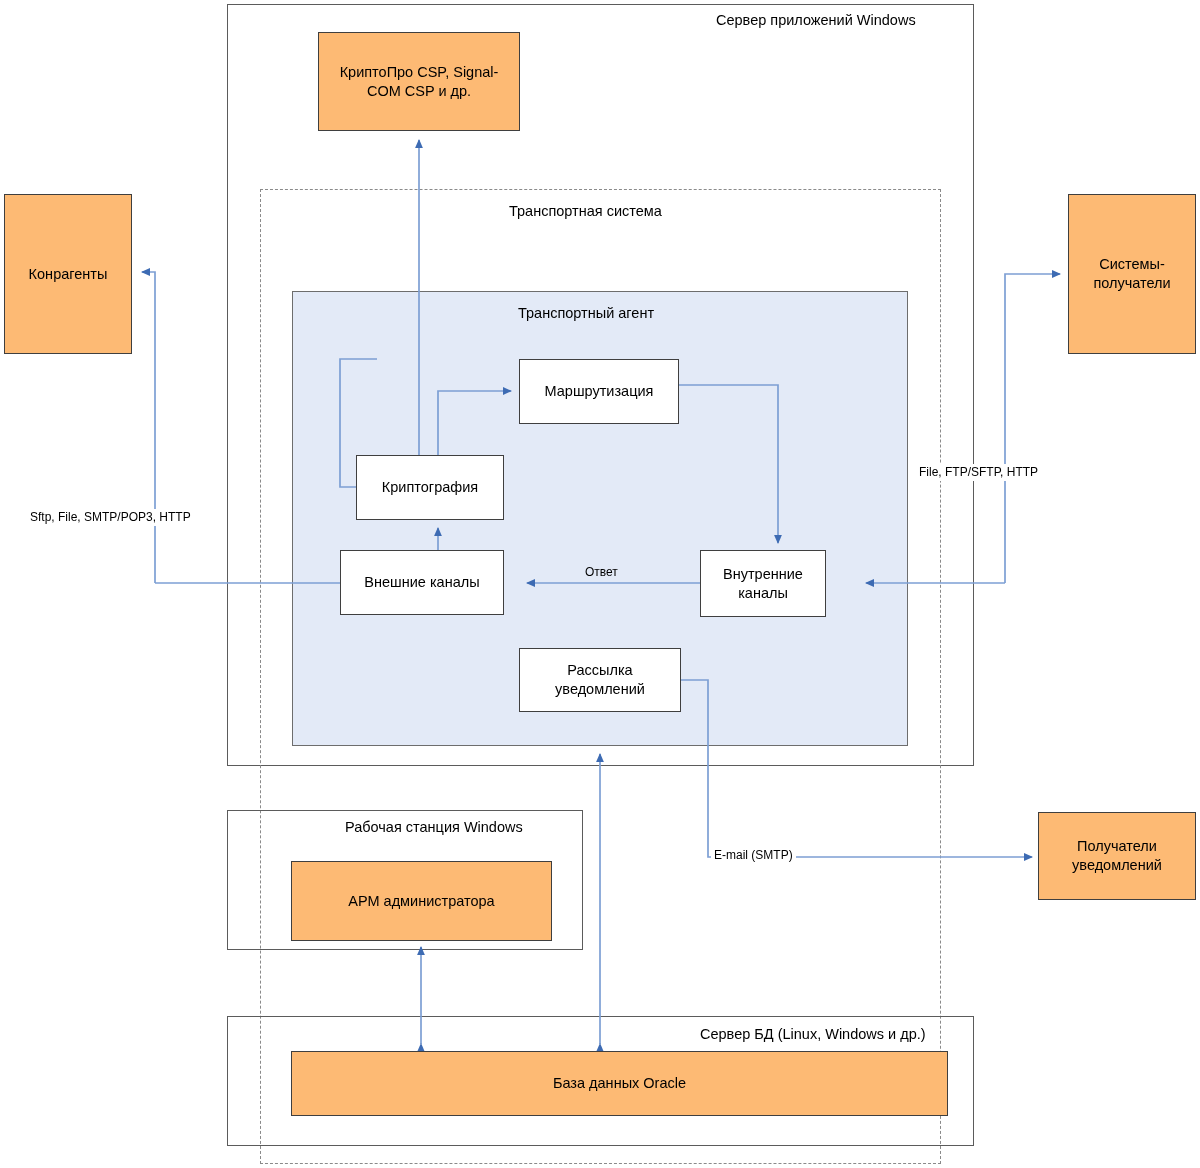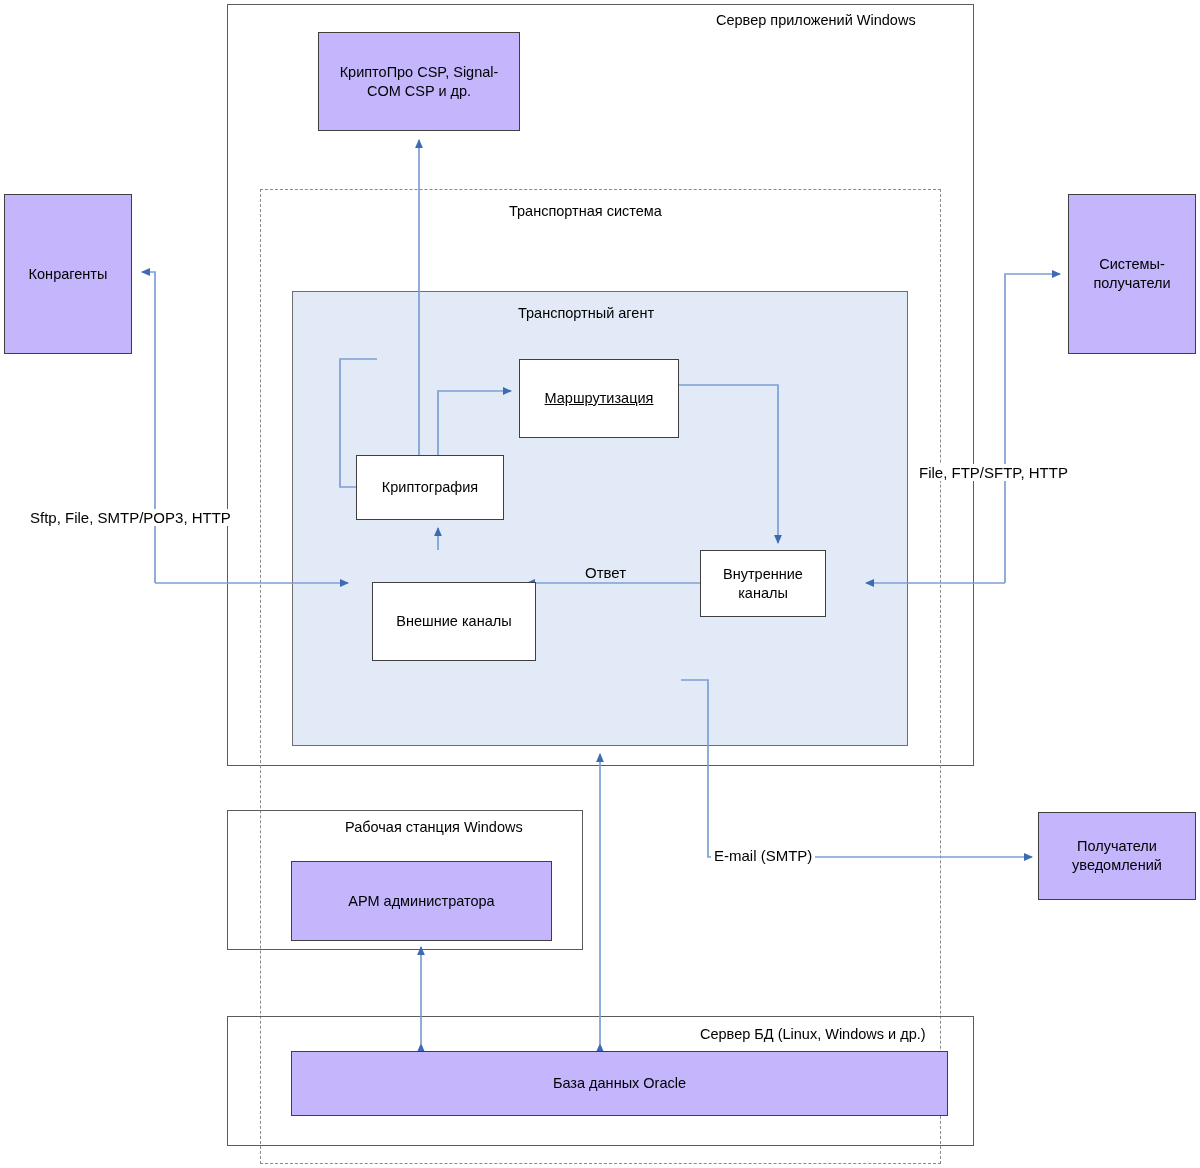--- a/index.html
+++ b/index.html
@@ -7,25 +7,25 @@
   #canvas{position:relative;width:1200px;height:1168px;overflow:hidden;}
   svg#wires{position:absolute;left:0;top:0;width:1200px;height:1168px;pointer-events:none;}
 
   .container{position:absolute;box-sizing:border-box;background:transparent;}
   .c-solid{border:1.4px solid #5b5b5b;}
   .c-dashed{border:1.4px dashed #8a8a8a;}
   .c-title{position:absolute;font-size:14.5px;line-height:17px;white-space:nowrap;}
 
   .node{position:absolute;box-sizing:border-box;display:flex;align-items:center;
         justify-content:center;text-align:center;font-size:14.5px;line-height:19px;
-        border:1.4px solid #3f3f3f;background:#c4b5fd;padding:2px 4px;}
+        border:1.4px solid #3f3f3f;background:#fdba74;padding:2px 4px;}
   .node.plain{background:#ffffff;}
   .agent-box{position:absolute;box-sizing:border-box;background:#e3eaf7;
              border:1.4px solid #6d6d6d;}
-  .edge-label{position:absolute;font-size:15px;line-height:17px;white-space:nowrap;
+  .edge-label{position:absolute;font-size:12px;line-height:17px;white-space:nowrap;
               background:#ffffff;padding:0 3px;}
   .edge-label.on-tint{background:#e3eaf7;}
 </style>
 </head>
 <body>
 
 <div id="canvas">
 
   <div class="container c-solid" style="left:227px;top:4px;width:747px;height:762px;"></div>
   <div class="c-title" style="left:716px;top:12px;">Сервер приложений Windows</div>
@@ -78,28 +78,29 @@
       <path d="M421,1044 L421,947" marker-end="url(#ah)" marker-start="url(#ah-start)"></path>
     </g>
   </svg>
 
   <div class="node" style="left:318px;top:32px;width:202px;height:99px;">КриптоПро CSP, Signal-COM CSP и др.</div>
 
   <div class="node" style="left:4px;top:194px;width:128px;height:160px;">Конрагенты</div>
 
   <div class="node" style="left:1068px;top:194px;width:128px;height:160px;">Системы-получатели</div>
 
-  <div class="node plain" style="left:519px;top:359px;width:160px;height:79px;text-decoration:underline;">Маршрутизация</div>
+  <div class="node plain" style="left:519px;top:359px;width:160px;height:65px;">Маршрутизация</div>
 
   <div class="node plain" style="left:356px;top:455px;width:148px;height:65px;">Криптография</div>
 
-  <div class="node plain" style="left:372px;top:550px;width:164px;height:79px;margin-top:32px;">Внешние каналы</div>
+  <div class="node plain" style="left:340px;top:550px;width:164px;height:65px;">Внешние каналы</div>
 
   <div class="node plain" style="left:700px;top:550px;width:126px;height:67px;">Внутренние каналы</div>
 
+  <div class="node plain" style="left:519px;top:648px;width:162px;height:64px;">Рассылка уведомлений</div>
 
   <div class="node" style="left:291px;top:861px;width:261px;height:80px;">АРМ администратора</div>
 
   <div class="node" style="left:291px;top:1051px;width:657px;height:65px;">База данных Oracle</div>
 
   <div class="node" style="left:1038px;top:812px;width:158px;height:88px;">Получатели уведомлений</div>
 
   <div class="edge-label" style="left:27px;top:509px;">Sftp, File, SMTP/POP3, HTTP</div>
 
   <div class="edge-label" style="left:916px;top:464px;">File, FTP/SFTP, HTTP</div>

